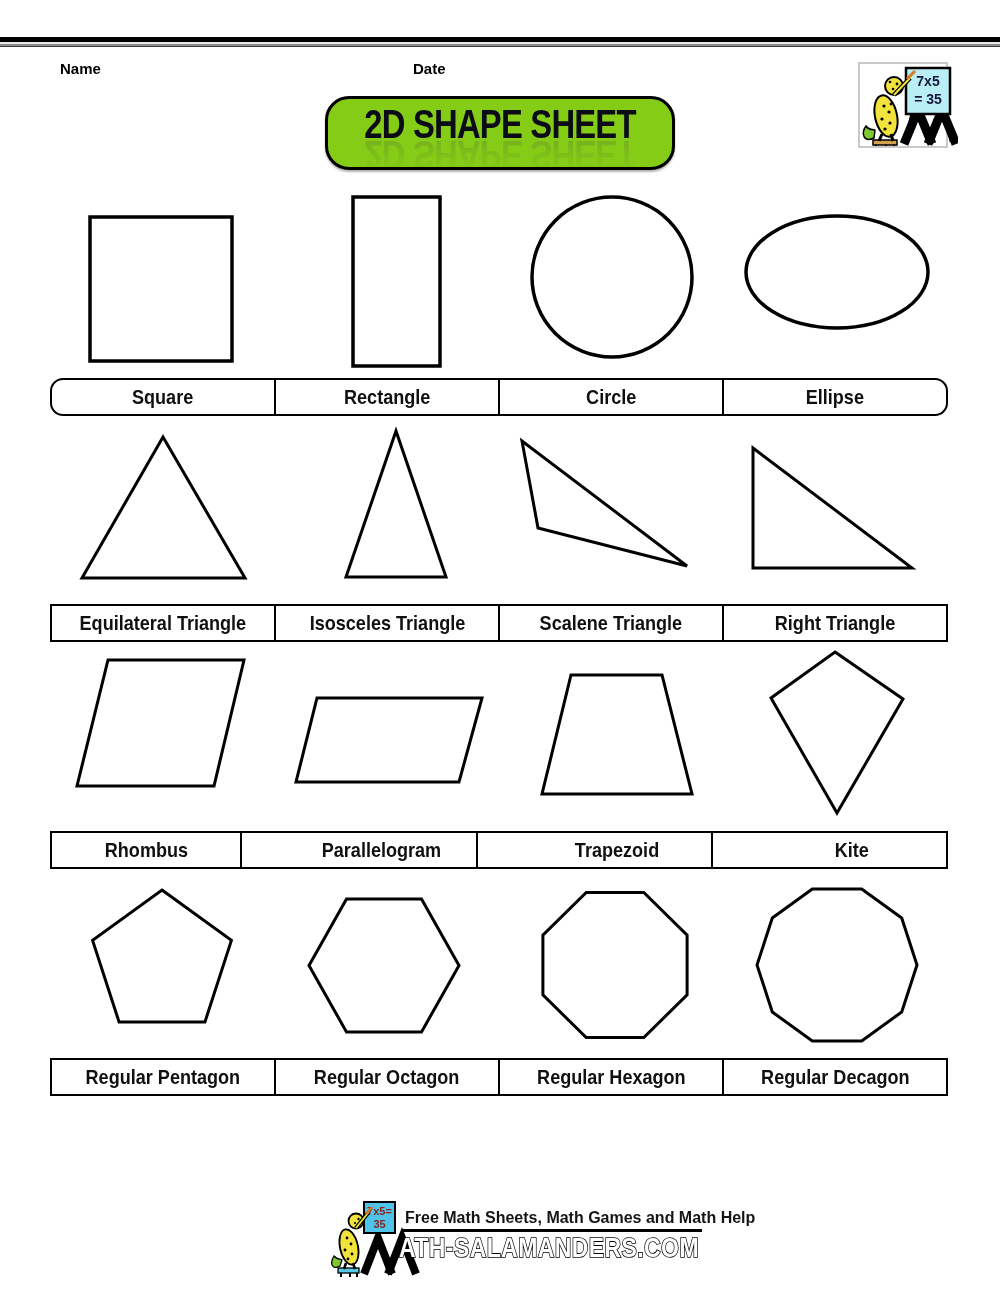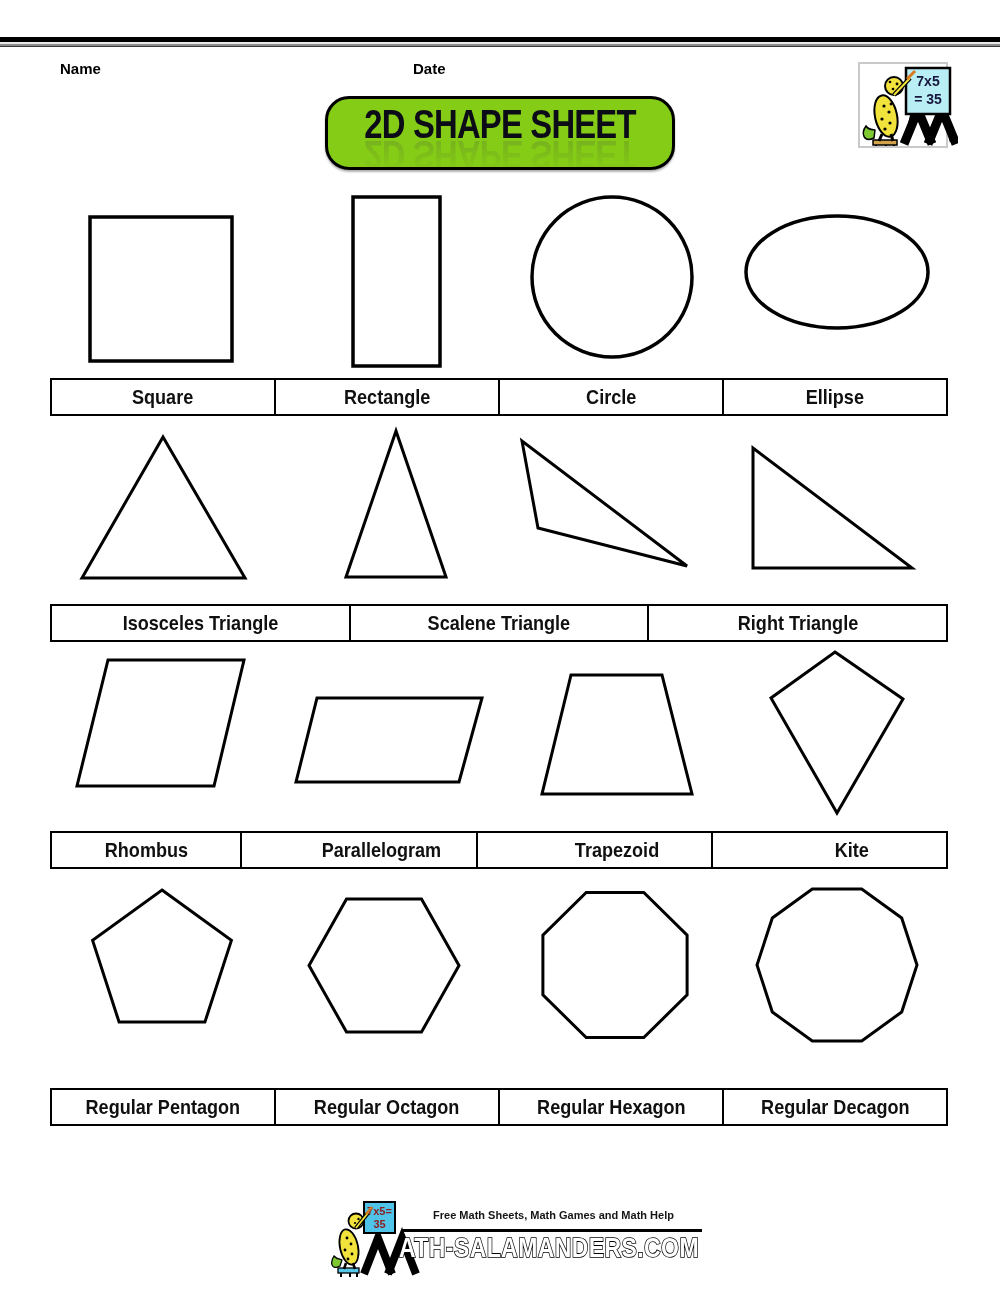--- a/index.html
+++ b/index.html
@@ -33,26 +33,26 @@
   .sh{fill:none;stroke:#000;}
   .sw4{stroke-width:3.5px;} .sw3{stroke-width:3px;}
 
   
   .labelbar{position:absolute;left:50px;width:898px;height:38px;display:flex;background:#fff;
     border:2px solid #000;box-sizing:border-box;}
   .labelbar .cell{flex:1;border-right:2px solid #000;display:flex;align-items:center;justify-content:center;overflow:hidden;}
   .labelbar .cell:last-child{border-right:none;}
   .labelbar .cell span{font-weight:bold;font-size:21px;color:#101010;display:inline-block;
     transform:scaleX(.86);white-space:nowrap;}
-  #bar1{top:378px;} #bar2{top:604px;} #bar3{top:831px;gap:45px;} #bar4{top:1058px;margin-top:30px;}
+  #bar1{top:378px;border-radius:13px;} #bar2{top:604px;} #bar3{top:831px;gap:45px;} #bar4{top:1058px;}
 
   
   .footer-logo{position:absolute;left:330px;top:1200px;}
   .footer-tagline{position:absolute;left:405px;top:1209px;width:297px;text-align:center;
-    font-size:11px;font-weight:bold;color:#151515;white-space:nowrap;}
+    font-size:16px;font-weight:bold;color:#151515;white-space:nowrap;}
   .footer-rule{position:absolute;left:403px;top:1229px;width:299px;height:3px;background:#000;}
   .footer-site{position:absolute;left:397px;top:1231px;}
 </style>
 </head>
 <body>
 
 <div class="page">
 
   <div class="top-rule"></div>
 
@@ -132,20 +132,23 @@
       </div>
     <div class="cell">
         <span>Circle</span>
       </div>
     <div class="cell">
         <span>Ellipse</span>
       </div>
   </div>
   <div class="labelbar" id="bar2">
     <div class="cell">
+        <span>Equilateral Triangle</span>
+      </div>
+    <div class="cell">
         <span>Isosceles Triangle</span>
       </div>
     <div class="cell">
         <span>Scalene Triangle</span>
       </div>
     <div class="cell">
         <span>Right Triangle</span>
       </div>
   </div>
   <div class="labelbar" id="bar3">

